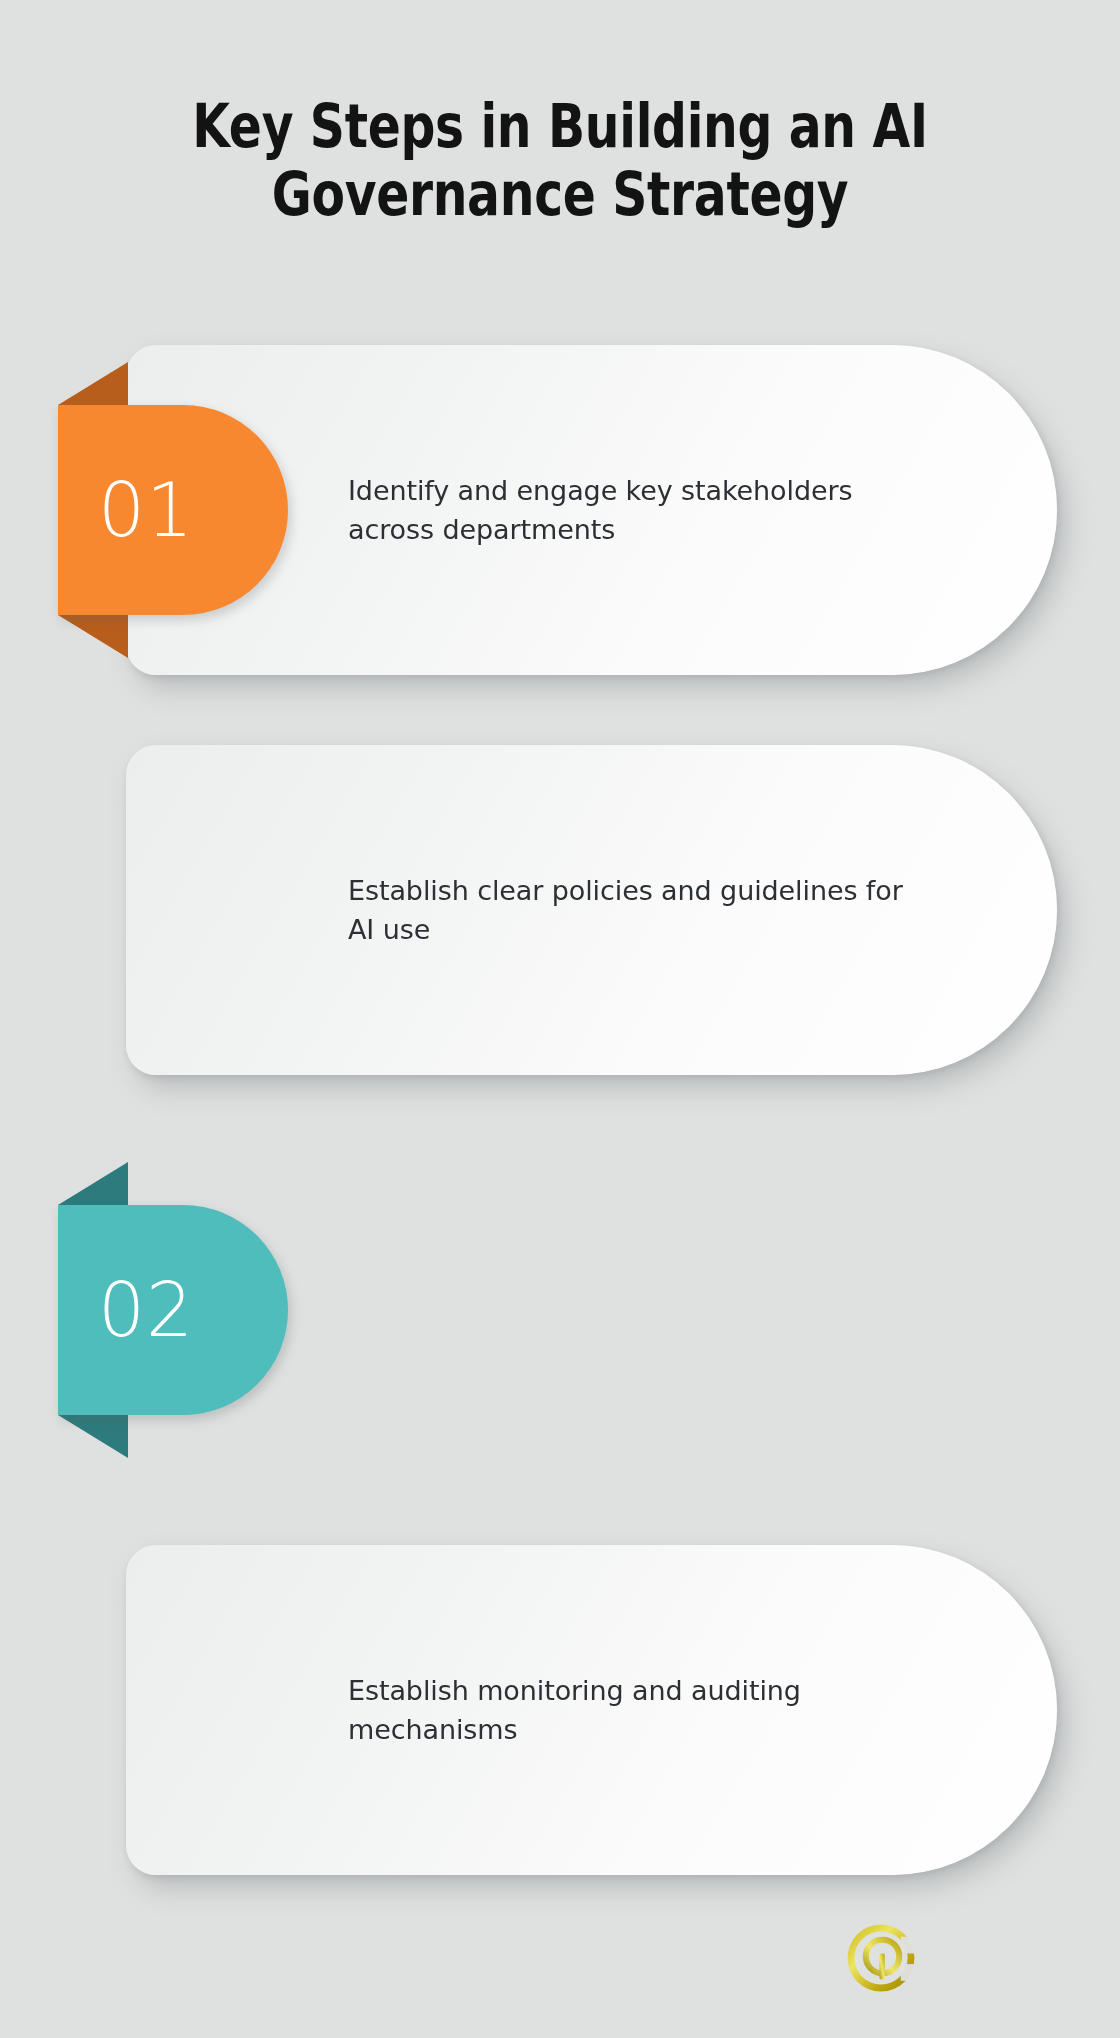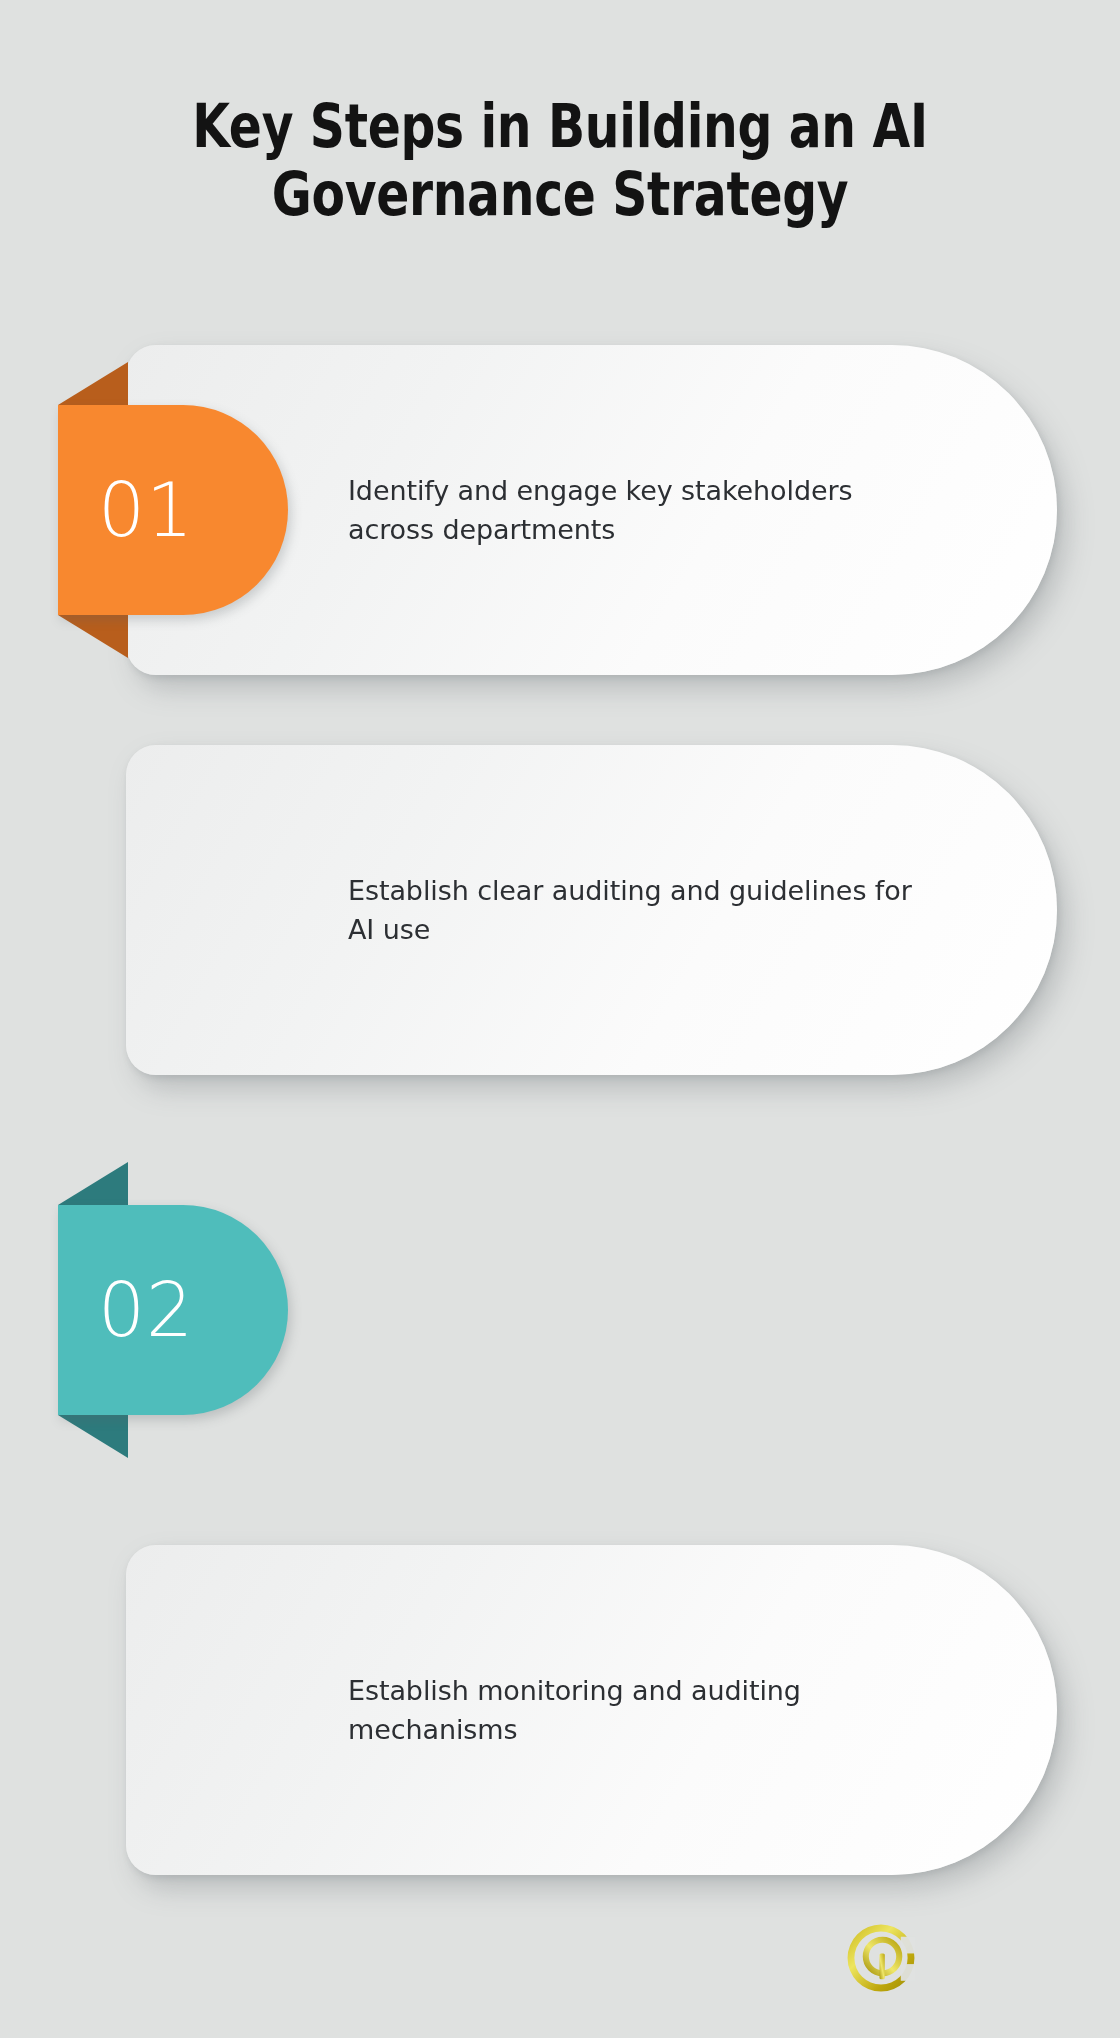--- a/index.html
+++ b/index.html
@@ -158,21 +158,21 @@
         <div class="fold fold-top" style="background-color: rgb(184, 94, 28);"></div>
         <div class="fold fold-bottom" style="background-color: rgb(184, 94, 28);"></div>
         <div class="badge" style="background-color: rgb(248, 136, 47);">
           <div class="badge-num">01</div>
         </div>
       </div>
     </div>
 
     <div class="step">
       <div class="card" style="--card-bg: #f4f5f5;">
-        <div class="card-text">Establish clear auditing and guidelines for AI use</div>
+        <div class="card-text">Establish clear policies and guidelines for AI use</div>
       </div>
     </div>
 
     <div class="step">
       <div class="badge-wrap">
         <div class="fold fold-top" style="background-color: rgb(45, 123, 125);"></div>
         <div class="fold fold-bottom" style="background-color: rgb(45, 123, 125);"></div>
         <div class="badge" style="background-color: rgb(79, 189, 187);">
           <div class="badge-num">02</div>
         </div>

